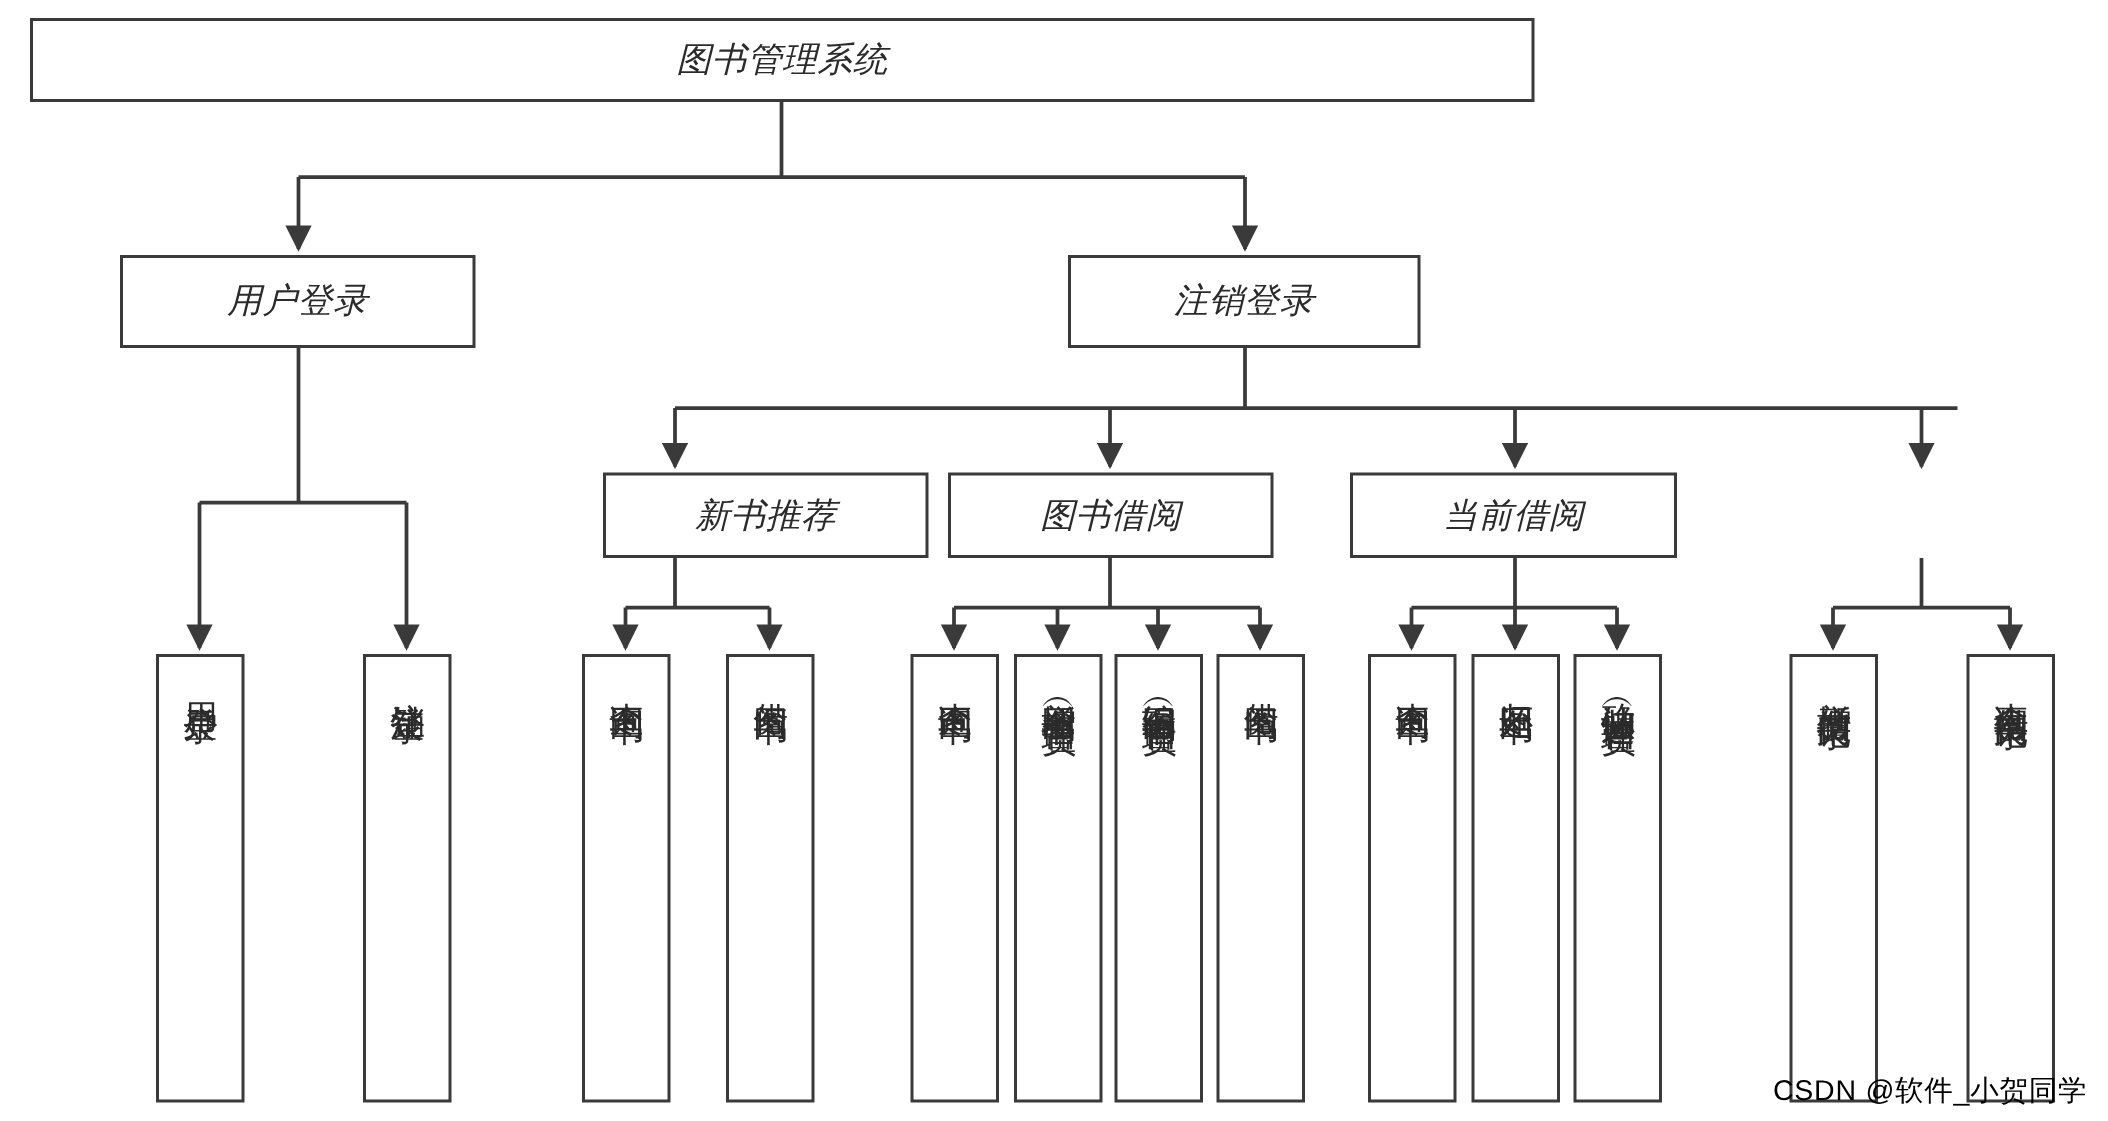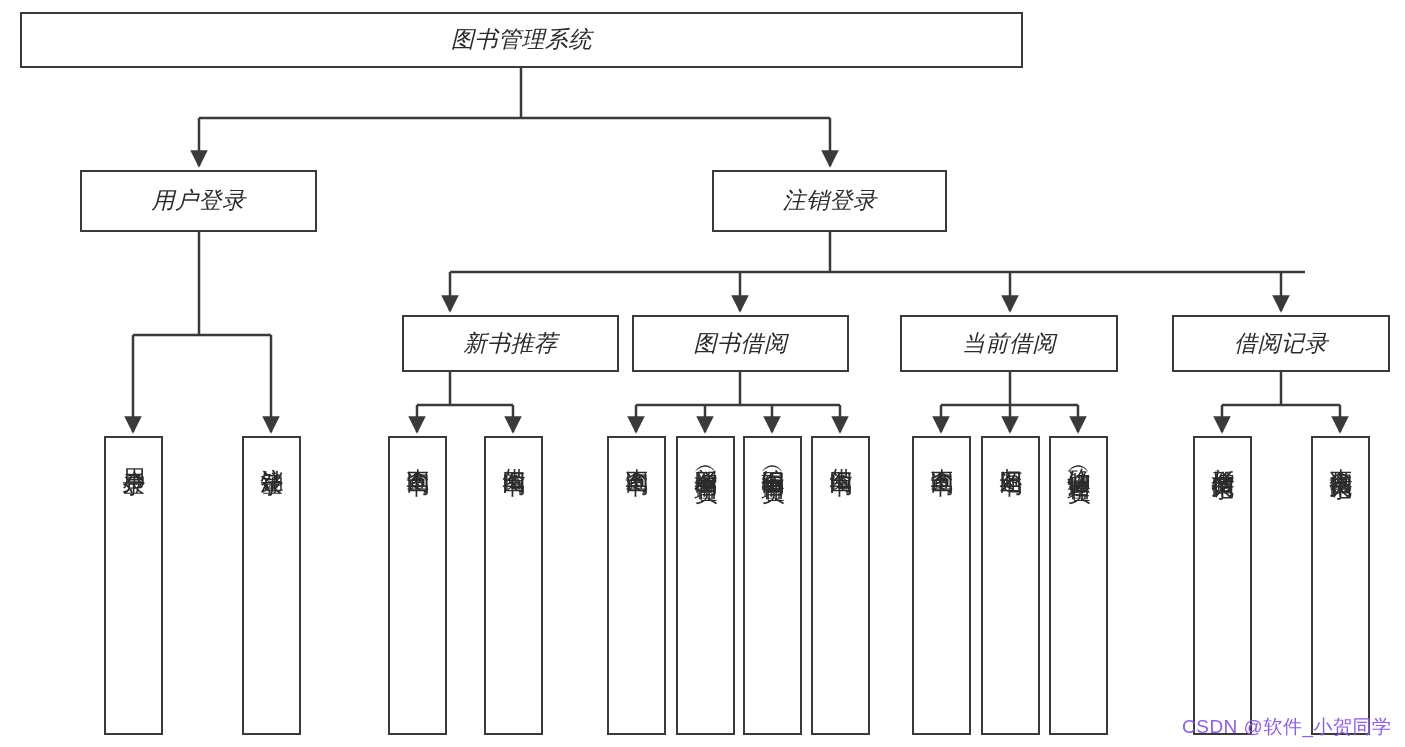--- a/index.html
+++ b/index.html
@@ -59,21 +59,21 @@
     line-height: 1.12;
     letter-spacing: 2px;
     white-space: normal;
     margin: 0 auto;
   }
   #watermark {
     position: absolute;
     left: 1182px;
     top: 714px;
     font-size: 19px;
-    color: #8b5cf6;
+    color: #000000;
     letter-spacing: 0.5px;
     white-space: nowrap;
     z-index: 3;
     user-select: none;
   }
 </style>
 </head>
 <body>
 
 <div id="canvas">
@@ -142,23 +142,20 @@
 
   <div class="node horiz" style="left:361px; top:315px; width:217px; height:57px;margin-left:41px;">
     <span class="node-label">新书推荐</span>
   </div>
   <div class="node horiz" style="left:632px; top:315px; width:217px; height:57px;">
     <span class="node-label">图书借阅</span>
   </div>
   <div class="node horiz" style="left:900px; top:315px; width:218px; height:57px;align-items:center;">
     <span class="node-label">当前借阅</span>
   </div>
-  <div class="node horiz" style="left:1172px; top:315px; width:218px; height:57px;">
-    <span class="node-label">借阅记录</span>
-  </div>
 
   <div class="node vert" style="left:104px; top:436px; width:59px; height:299px;">
     <span class="node-label">用户登录</span>
   </div>
   <div class="node vert" style="left:242px; top:436px; width:59px; height:299px;">
     <span class="node-label">注销登录</span>
   </div>
 
   <div class="node vert" style="left:388px; top:436px; width:59px; height:299px;">
     <span class="node-label">查询图书</span>

